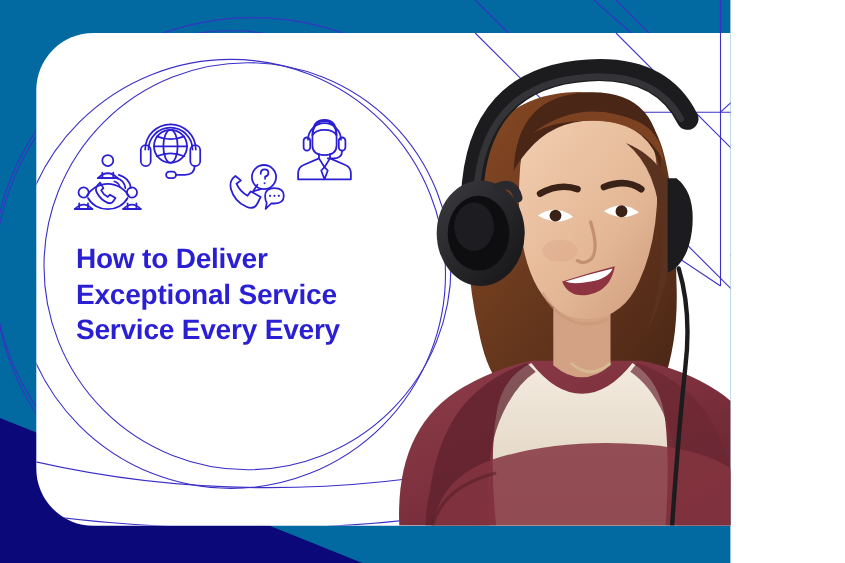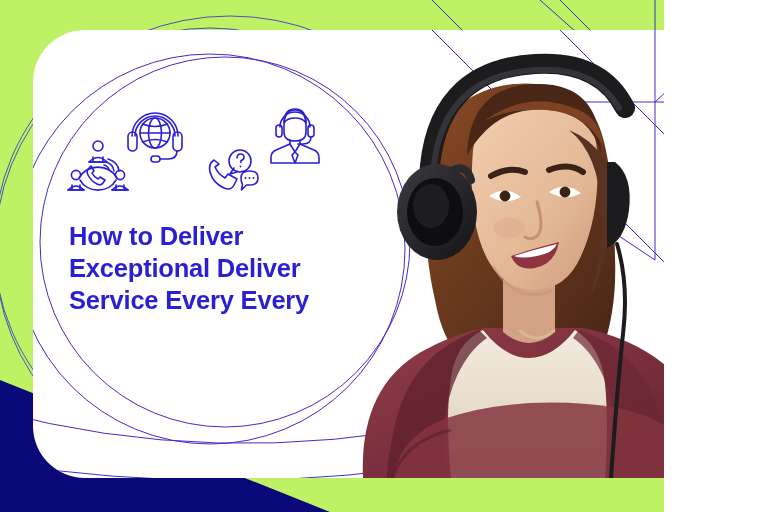--- a/index.html
+++ b/index.html
@@ -3,21 +3,21 @@
 <meta charset="utf-8">
 <title>Customer Service Blog Banner</title>
 <style>
   * { margin:0; padding:0; box-sizing:border-box; }
   html,body{
     width:768px; height:512px; overflow:hidden;
     font-family:"Liberation Sans", sans-serif;
   }
   #banner{
     position:relative; width:664px; height:512px;
-    background:#bef264; overflow:hidden;
+    background:#0369a1; overflow:hidden;
   }
 
   
   .bg-geo{ position:absolute; inset:0; width:768px; height:512px; }
 
   
   #card{
     position:absolute;
     left:33px; top:30px;
     width:700px; height:448px;
@@ -186,21 +186,21 @@
         <path d="M26 36 v4 l-14 6 q-5 2 -5 8 v5 h48 v-5 q0 -6 -5 -8 l-14 -6 v-4"></path>
 
         <path d="M26 40 l5 8 l5 -8"></path>
 
         <path d="M31 48 l-3 3 l3 8 l3 -8 z"></path>
       </svg>
     </div>
 
     <h1 id="headline">
       <span class="ln">How to Deliver</span>
-      <span class="ln">Exceptional Deliver</span>
+      <span class="ln">Exceptional Service</span>
       <span class="ln">Service Every Every</span>
     </h1>
 
     <div id="photo">
       <svg width="400" height="448" viewBox="0 0 400 448">
         <defs>
           <linearGradient id="gHair" x1="0" y1="0" x2="1" y2="1">
             <stop offset="0%" stop-color="#8A4A24"></stop>
             <stop offset="45%" stop-color="#6B3A1E"></stop>
             <stop offset="100%" stop-color="#4A2616"></stop>

